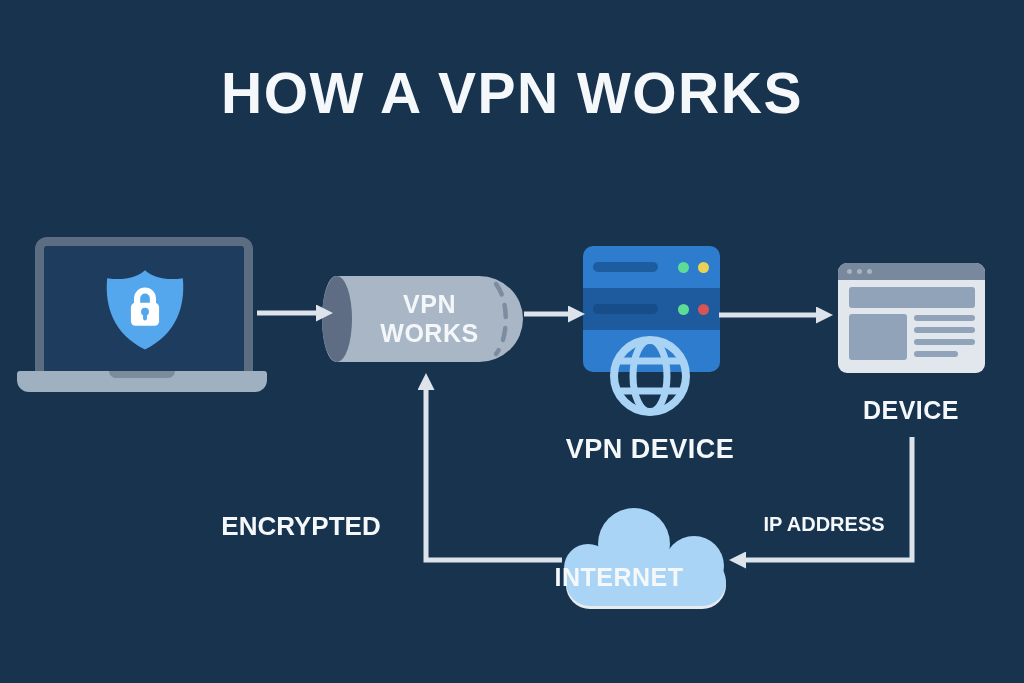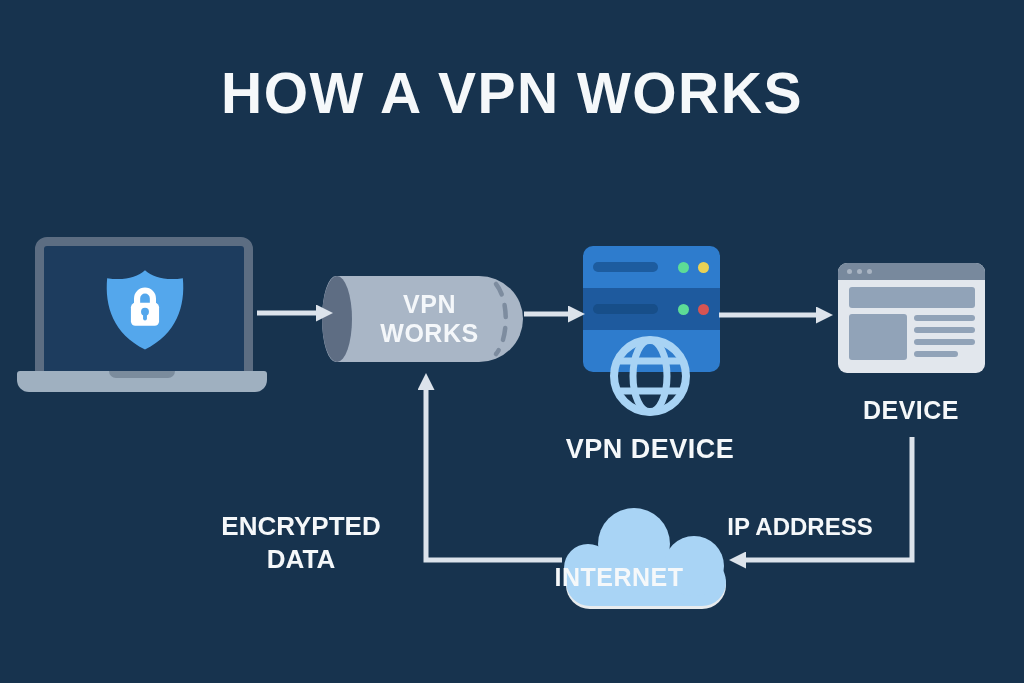--- a/index.html
+++ b/index.html
@@ -54,21 +54,21 @@
   .hero{position:absolute;left:11px;top:24px;width:126px;height:21px;background:var(--browser-block,#91a3b8);border-radius:3px;}
   .thumb{position:absolute;left:11px;top:51px;width:58px;height:46px;background:var(--browser-block,#91a3b8);border-radius:3px;}
   .tline{position:absolute;left:76px;width:61px;height:6px;background:var(--browser-block,#91a3b8);border-radius:3px;}
 
   
   .cloud-svg{left:560px;top:506px;width:172px;height:104px;}
   .internet-label{left:536px;top:563px;width:166px;font-size:25px;letter-spacing:.5px;}
 
   
   .encrypted-label{left:171px;top:510px;width:260px;font-size:26px;line-height:33px;}
-  .ip-label{left:700px;top:513px;width:200px;font-size:24px;}
+  .ip-label{left:724px;top:513px;width:200px;font-size:20px;}
   .device-label{left:43px;top:410px;width:200px;font-size:26px;letter-spacing:.5px;}
   .server-label{left:550px;top:434px;width:200px;font-size:27px;letter-spacing:.5px;}
   .website-label{left:811px;top:396px;width:200px;font-size:25px;letter-spacing:.5px;}
 
   .connectors{left:0;top:0;width:1024px;height:683px;pointer-events:none;}
 </style>
 </head>
 <body>
 
 <div class="stage">
@@ -141,21 +141,20 @@
       <rect x="6" y="52" width="160" height="48" rx="24"></rect>
       <circle cx="74" cy="38" r="36"></circle>
       <circle cx="134" cy="60" r="30"></circle>
       <circle cx="28" cy="62" r="24"></circle>
     </g>
   </svg>
   <div class="abs node-label internet-label">INTERNET</div>
 
   <div class="abs node-label encrypted-label">
     <div>ENCRYPTED</div>
-    <div>DATA</div>
   </div>
   <div class="abs node-label ip-label">IP ADDRESS</div>
 
   <svg class="abs connectors" viewBox="0 0 1024 683">
     <defs>
       <marker id="ah" markerUnits="userSpaceOnUse" markerWidth="18" markerHeight="17" refX="2" refY="8.5" orient="auto">
         <path d="M0 0 L17 8.5 L0 17 Z" fill="#dce3eb"></path>
       </marker>
     </defs>
     <g fill="none" stroke="#dce3eb" stroke-width="5">

